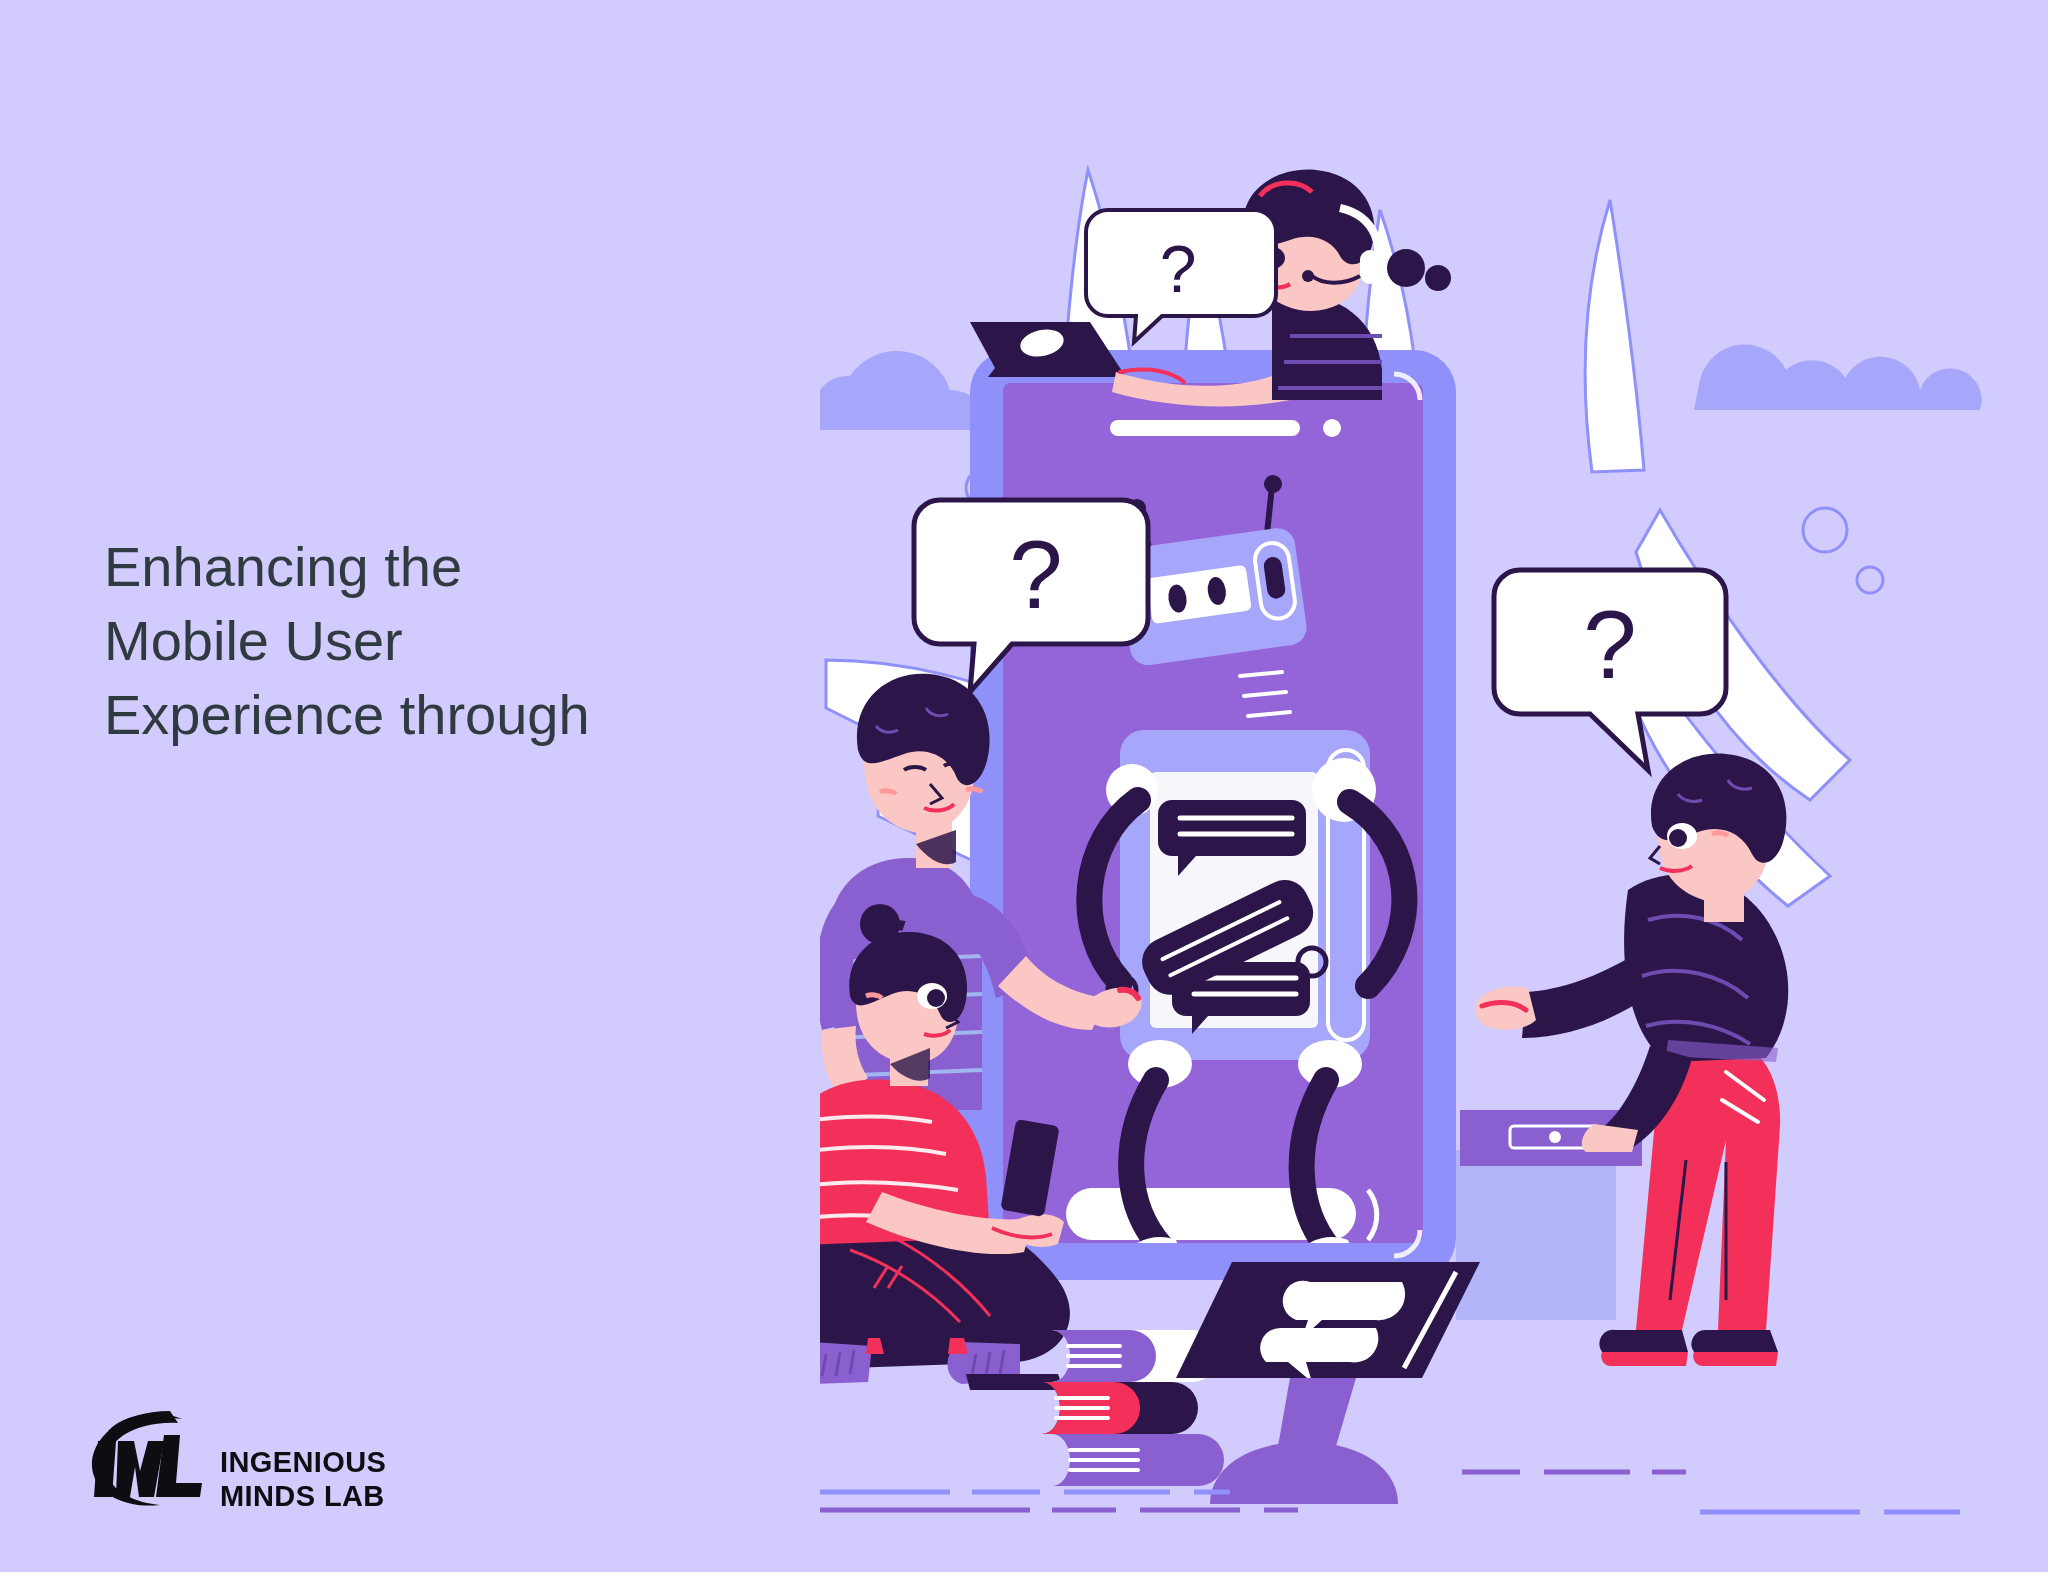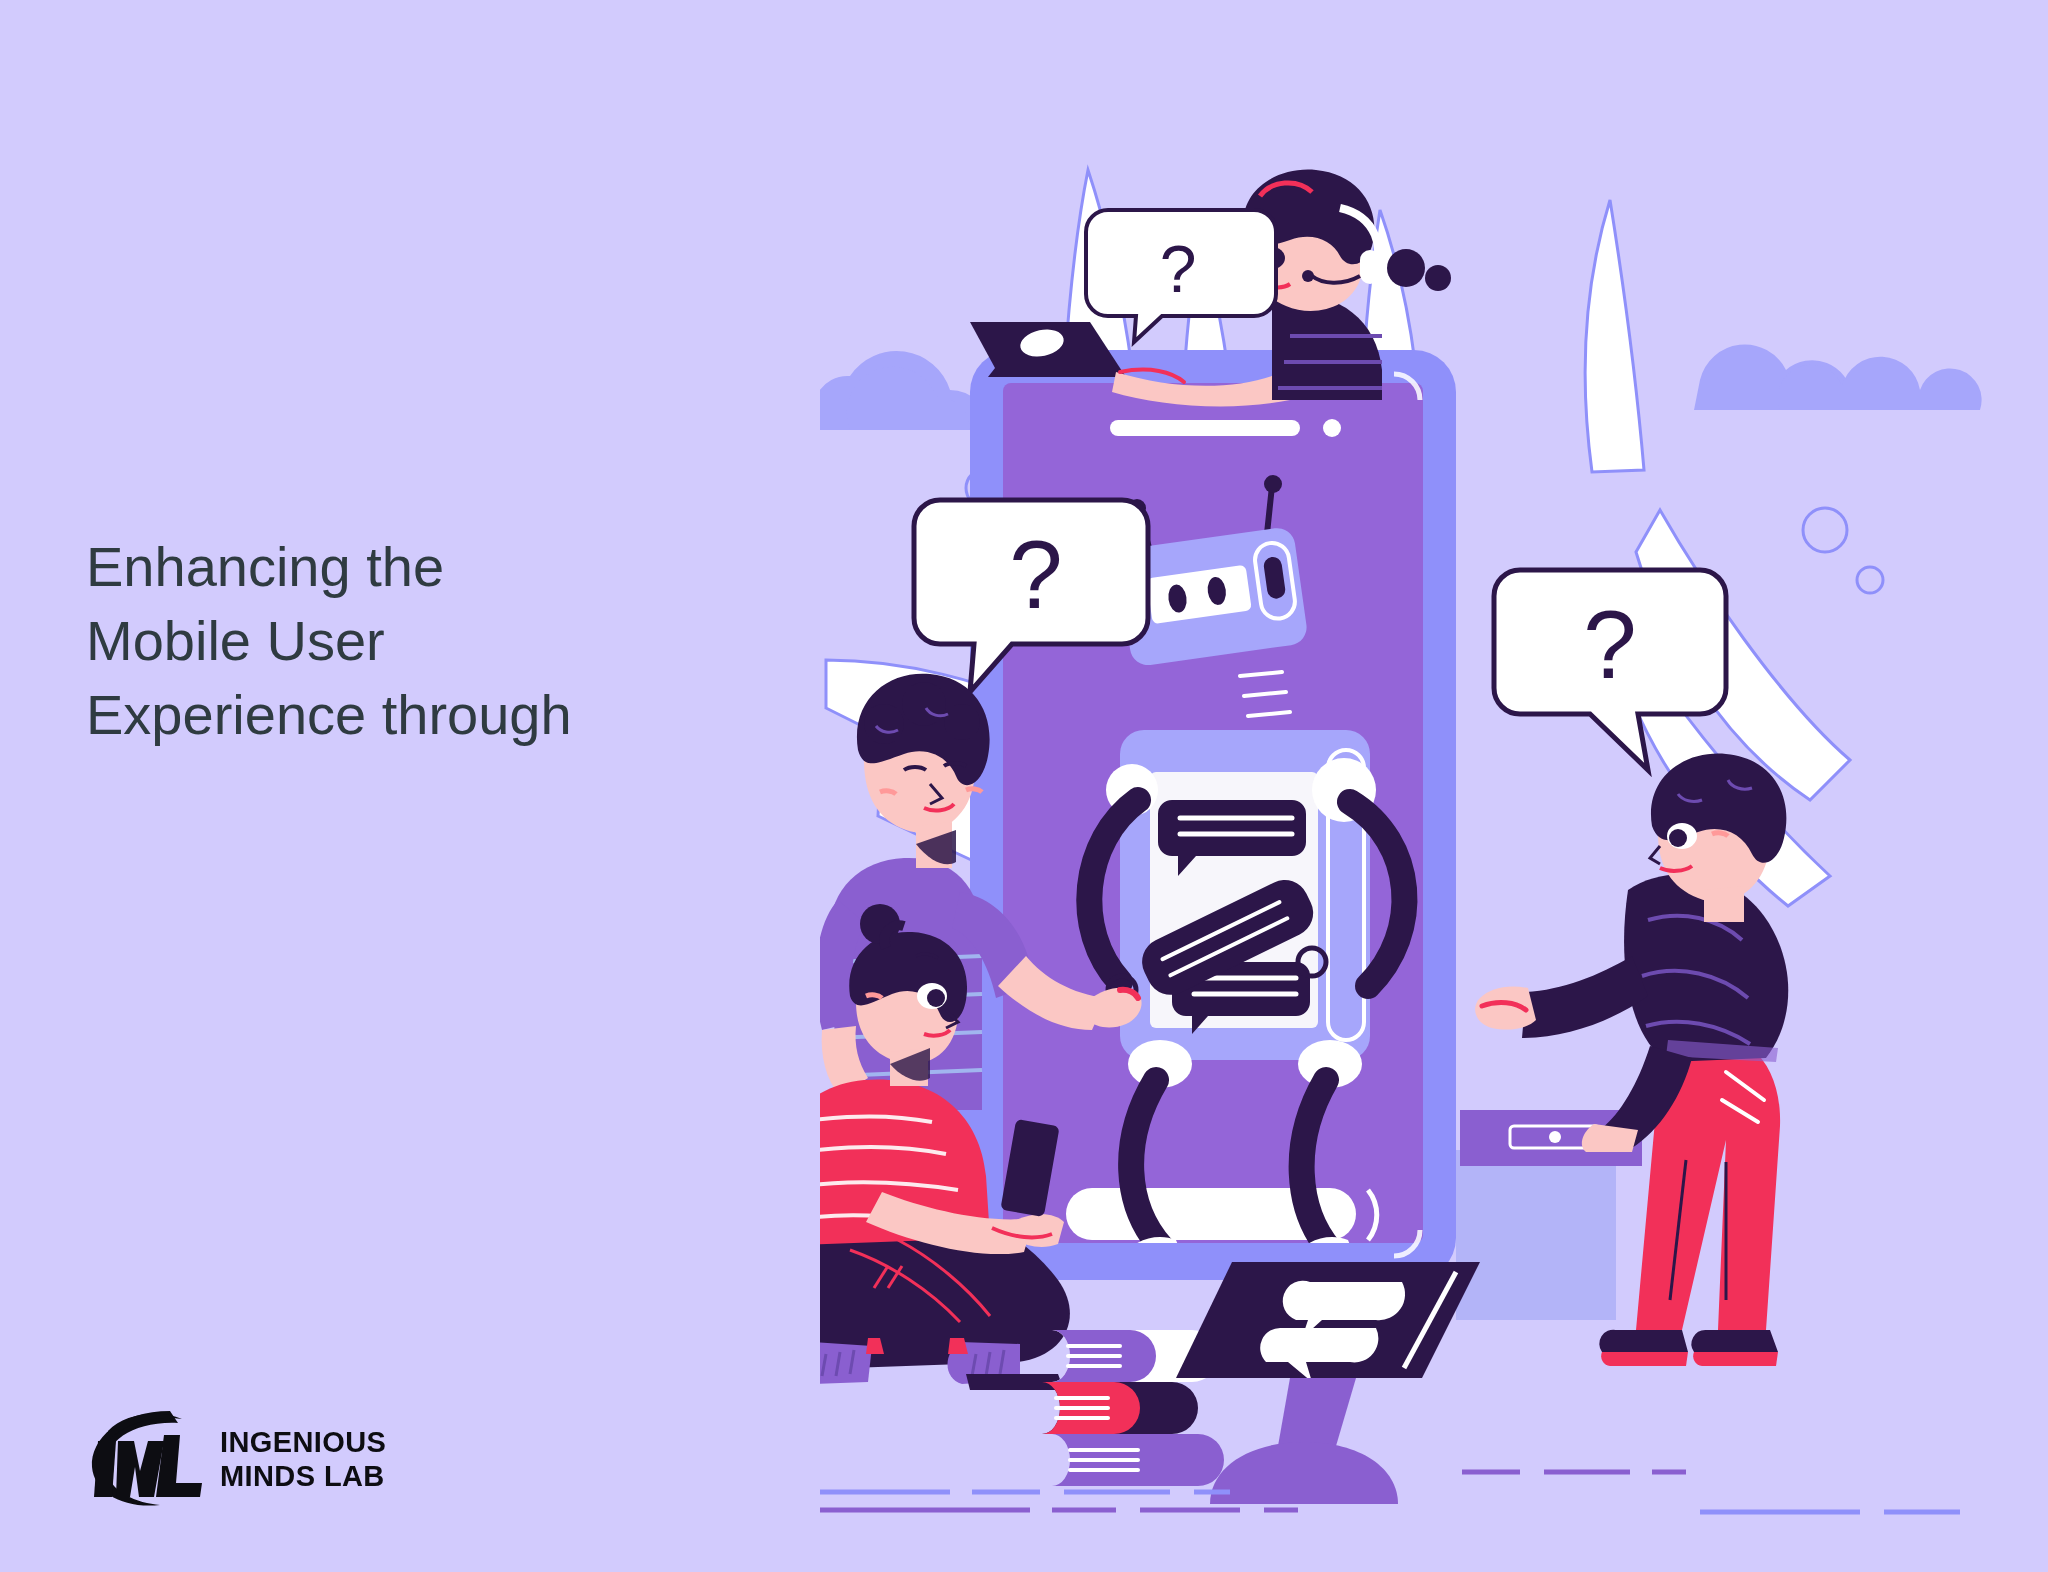--- a/index.html
+++ b/index.html
@@ -34,29 +34,29 @@
     margin: 0 0 8px 0;
     white-space: nowrap;
   }
   #page-subtitle {
     font-size: 56px;
     font-weight: 400;
     color: #2f3b41;
     line-height: 1.32;
     margin: 0;
   }
-  #page-subtitle .ln { display: block; }
+  #page-subtitle .ln { display: block; margin-left: 18px; }
 
   
   #logo {
     position: absolute;
     left: 86px;
     top: 1405px;
     display: flex;
-    align-items: center;
+    align-items: flex-end;
     gap: 14px;
   }
   #logo-mark { width: 120px; height: 108px; display: block; }
   #logo-words {
     font-size: 29px;
     font-weight: bold;
     color: #0d0d12;
     line-height: 1.18;
     letter-spacing: 0.4px;
   }

